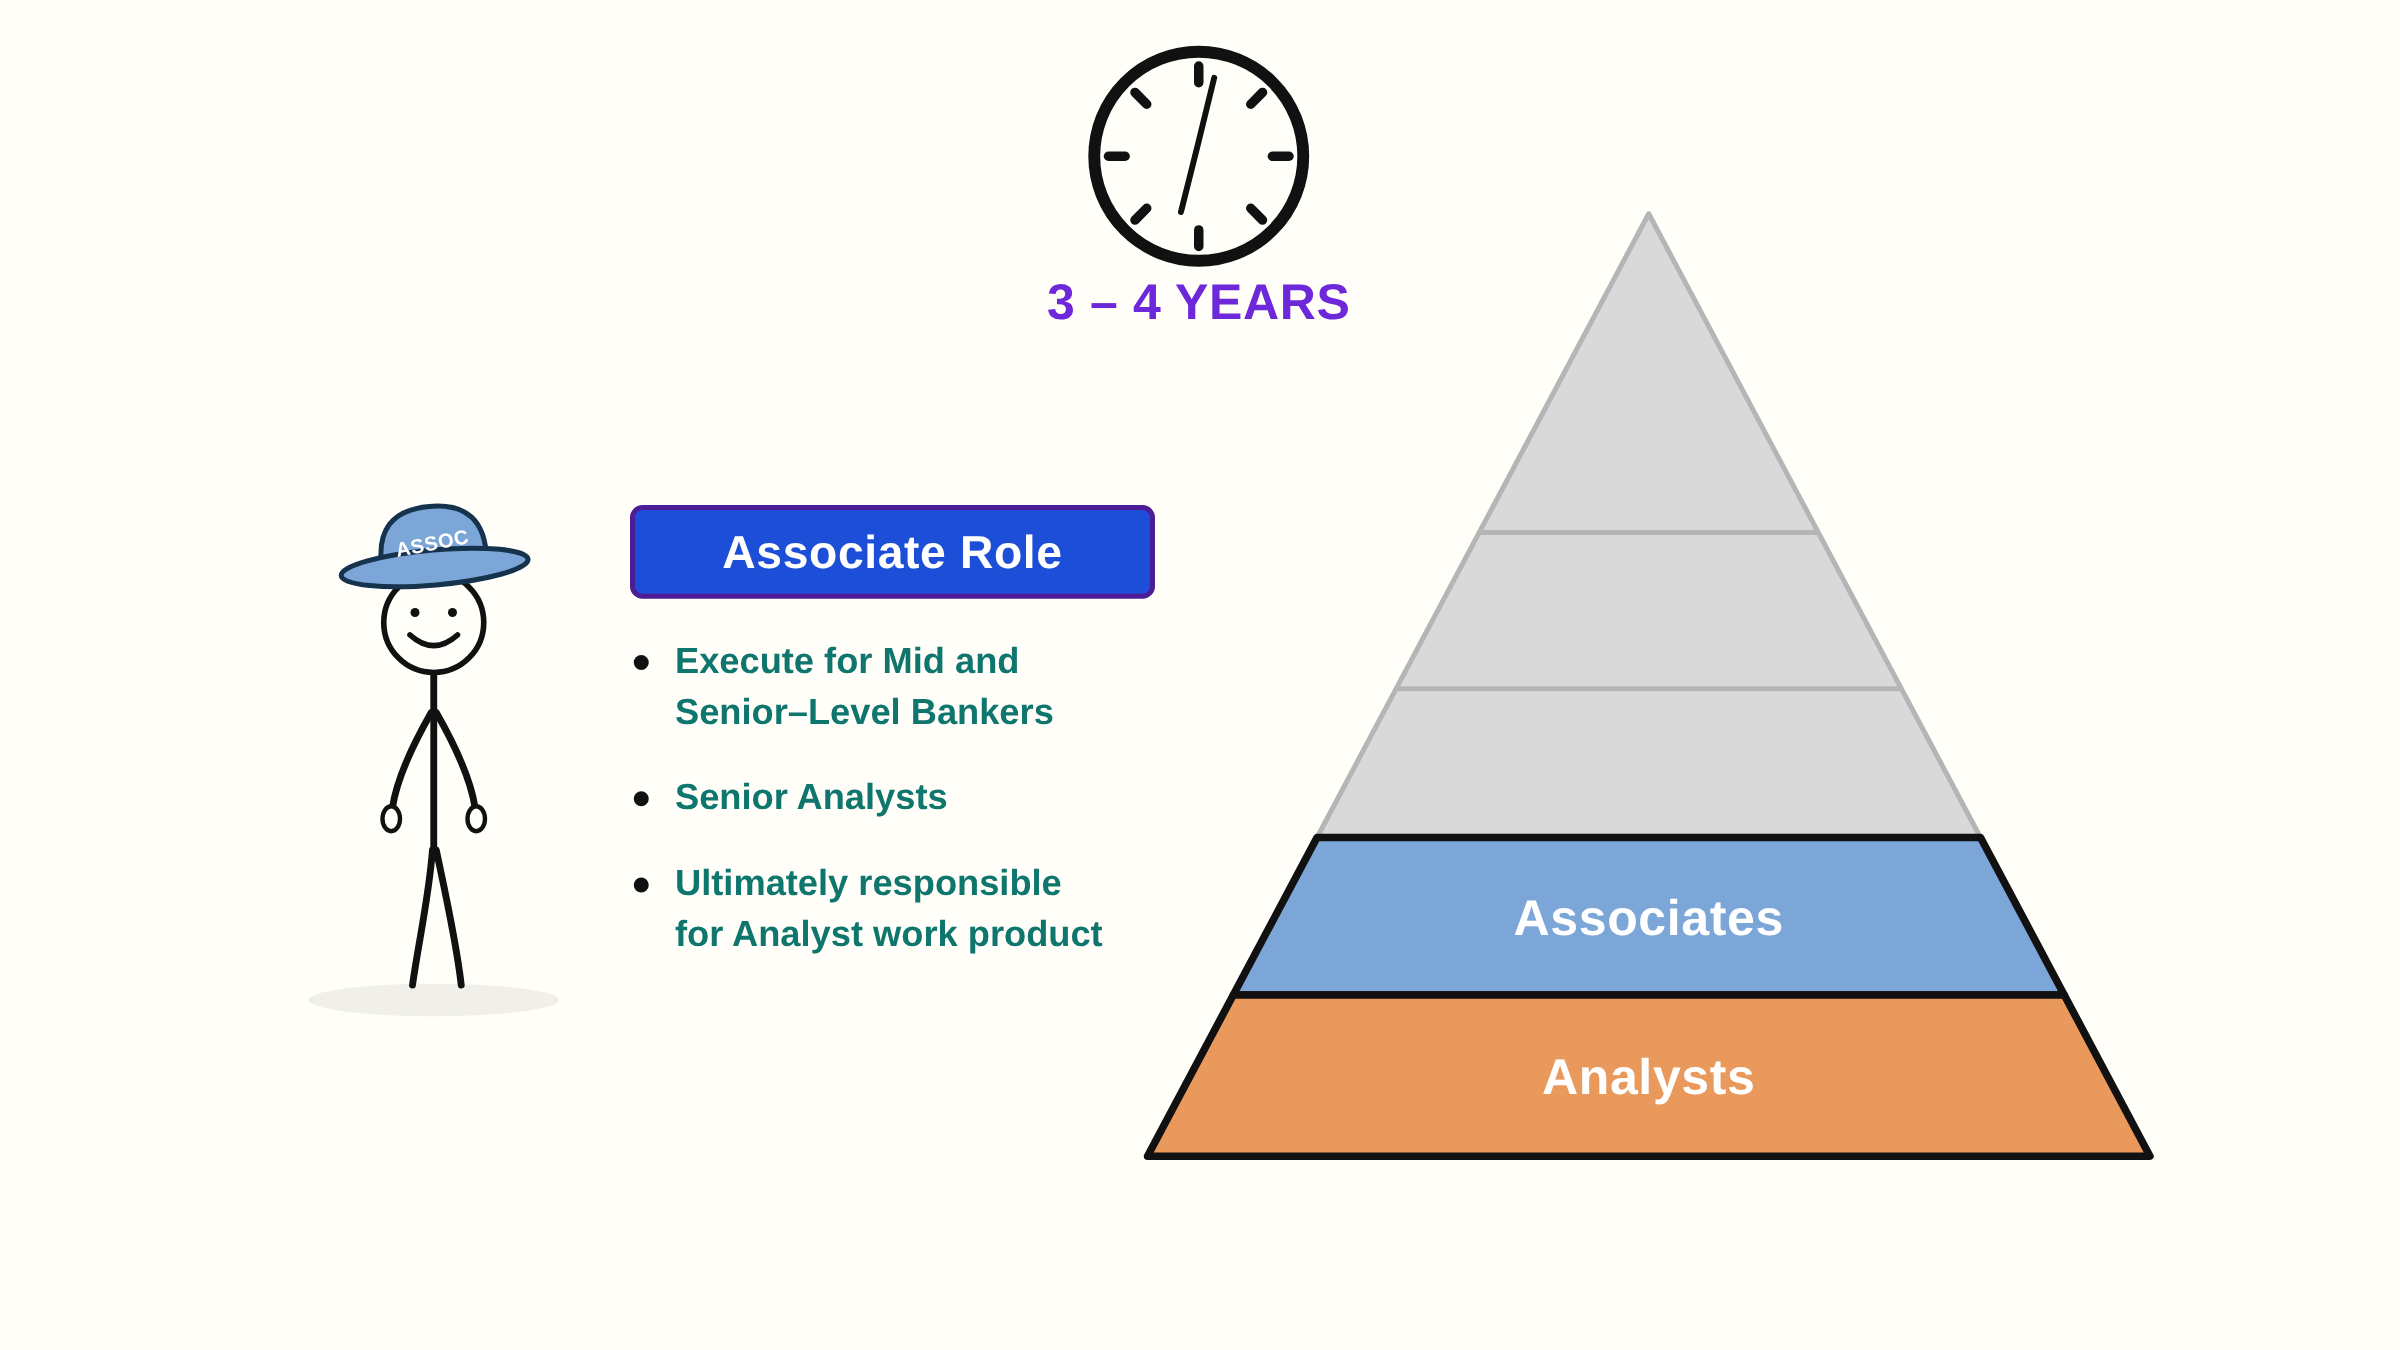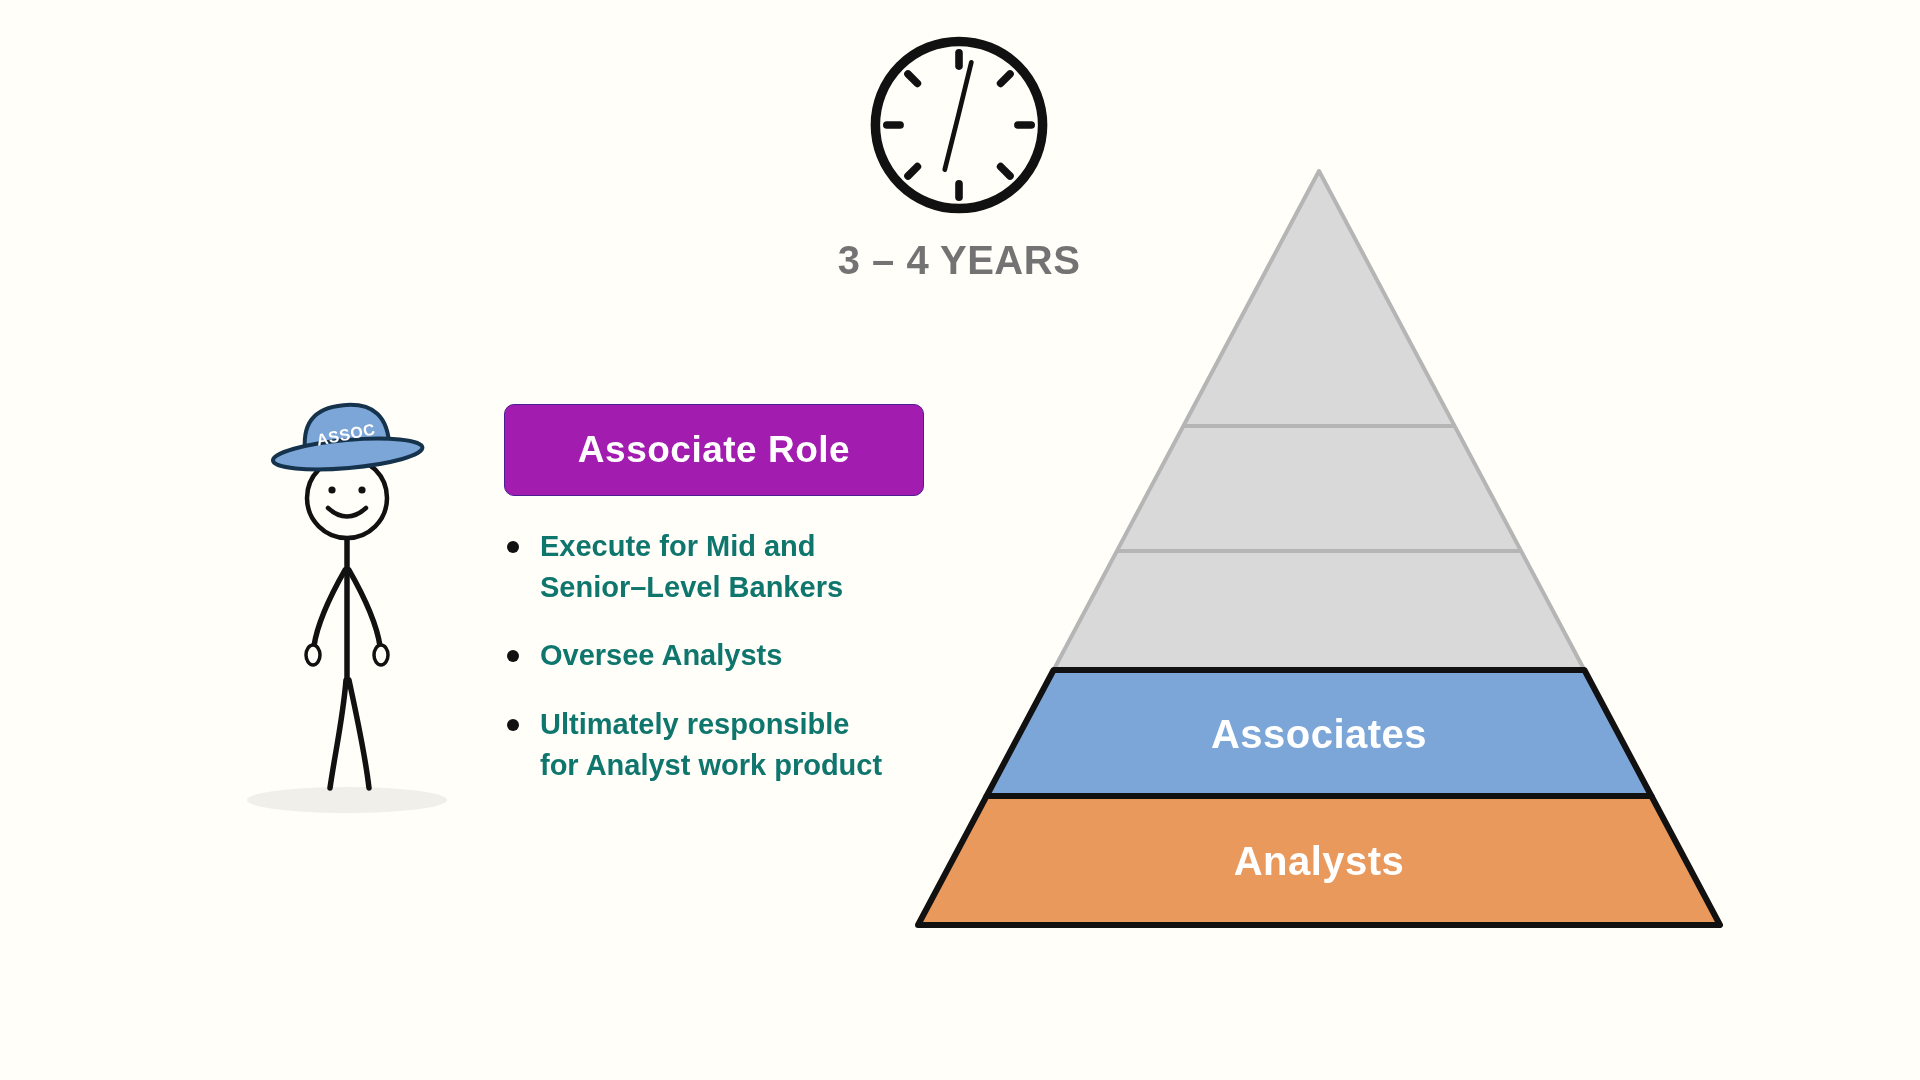--- a/index.html
+++ b/index.html
@@ -19,48 +19,47 @@
   
   .timeline-wrap {
     position: absolute;
     left: 799px;
     top: 30px;
     width: 320px;
     text-align: center;
   }
   .clock-svg { display: block; margin: 0 auto; }
   .duration-label {
-    margin-top: 18px;
     font-size: 40px;
     font-weight: bold;
-    color: #737373;
+    color: #6d28d9;
     letter-spacing: 0.5px;
     white-space: nowrap;
   }
 
   
   .figure-svg {
     position: absolute;
     left: 217px;
     top: 388px;
   }
 
   
   .role-panel {
     position: absolute;
     left: 504px;
     top: 404px;
     width: 440px;
   }
   .role-title-box {
     width: 420px;
-    height: 92px;
+    height: 75px;
     box-sizing: border-box;
-    background: #a21caf;
-    border: 1px solid #4c1d95;
+    background: #1d4ed8;
+    border: 4px solid #4c1d95;
     border-radius: 10px;
     display: flex;
     align-items: center;
     justify-content: center;
   }
   .role-title {
     color: #ffffff;
     font-size: 37px;
     font-weight: bold;
     letter-spacing: 0.5px;
@@ -171,21 +170,21 @@
     </g>
   </svg>
 
   <div class="role-panel">
     <div class="role-title-box">
       <span class="role-title">Associate Role</span>
     </div>
     <ul class="bullet-list">
       <li>Execute for Mid and
 Senior–Level Bankers</li>
-      <li>Oversee Analysts</li>
+      <li>Senior Analysts</li>
       <li>Ultimately responsible
 for Analyst work product</li>
     </ul>
   </div>
 
   <svg class="pyramid-svg" width="840" height="790" viewBox="0 0 840 790">
 
     <polygon points="419,11 153.6,510 684.4,510" fill="#d9d9d9" stroke="#b5b5b5" stroke-width="4" stroke-linejoin="round"></polygon>
 
     <line x1="283.4" y1="266" x2="554.6" y2="266" stroke="#b5b5b5" stroke-width="4"></line>

